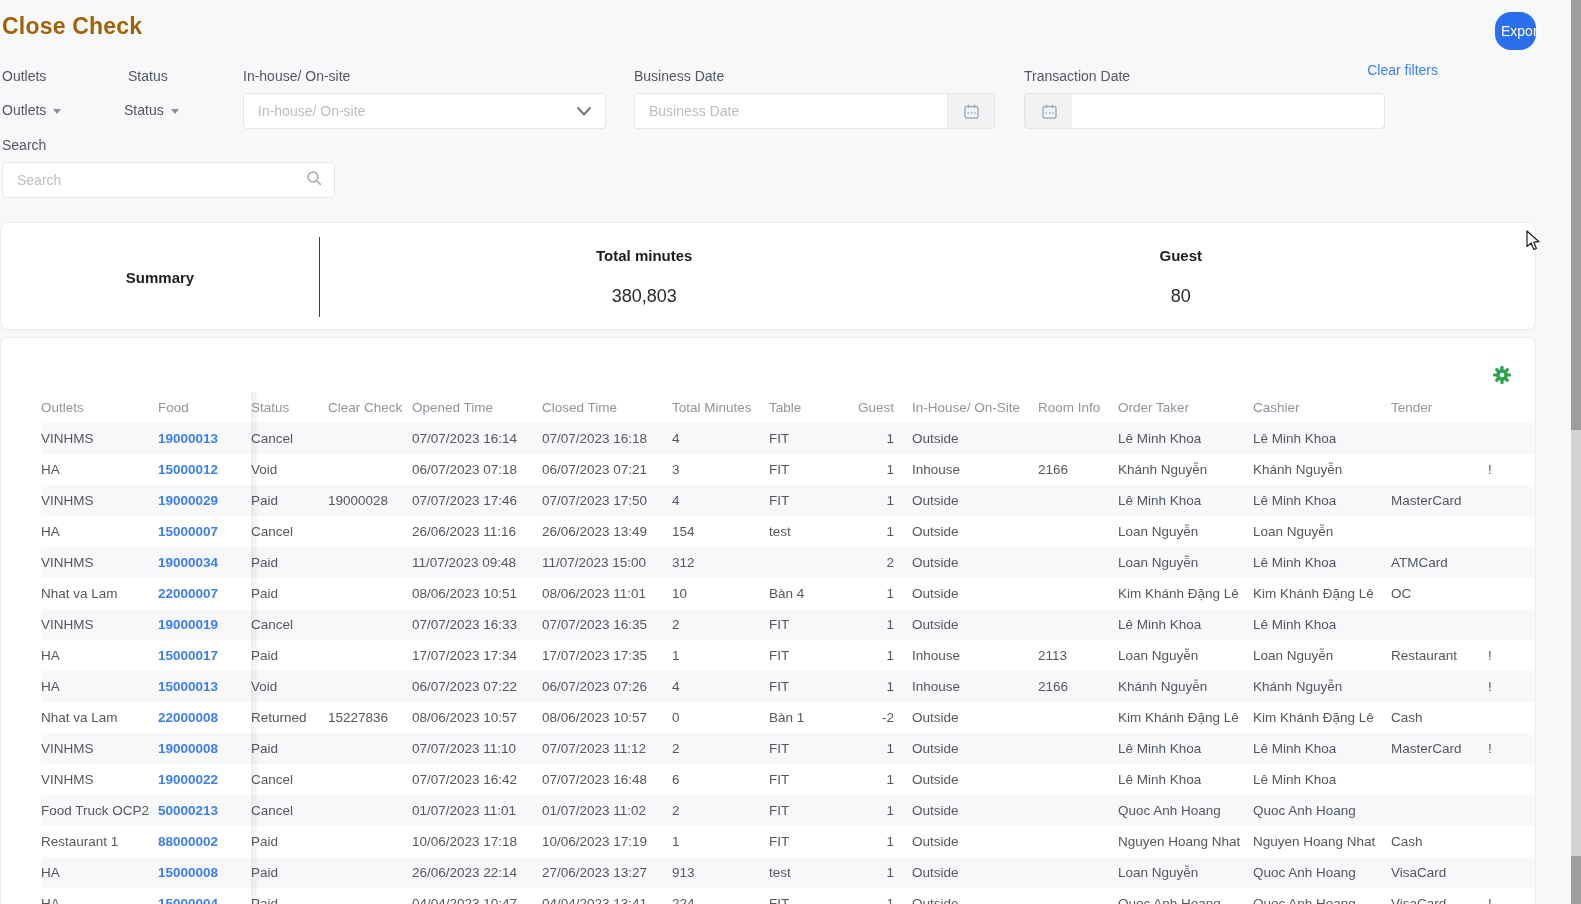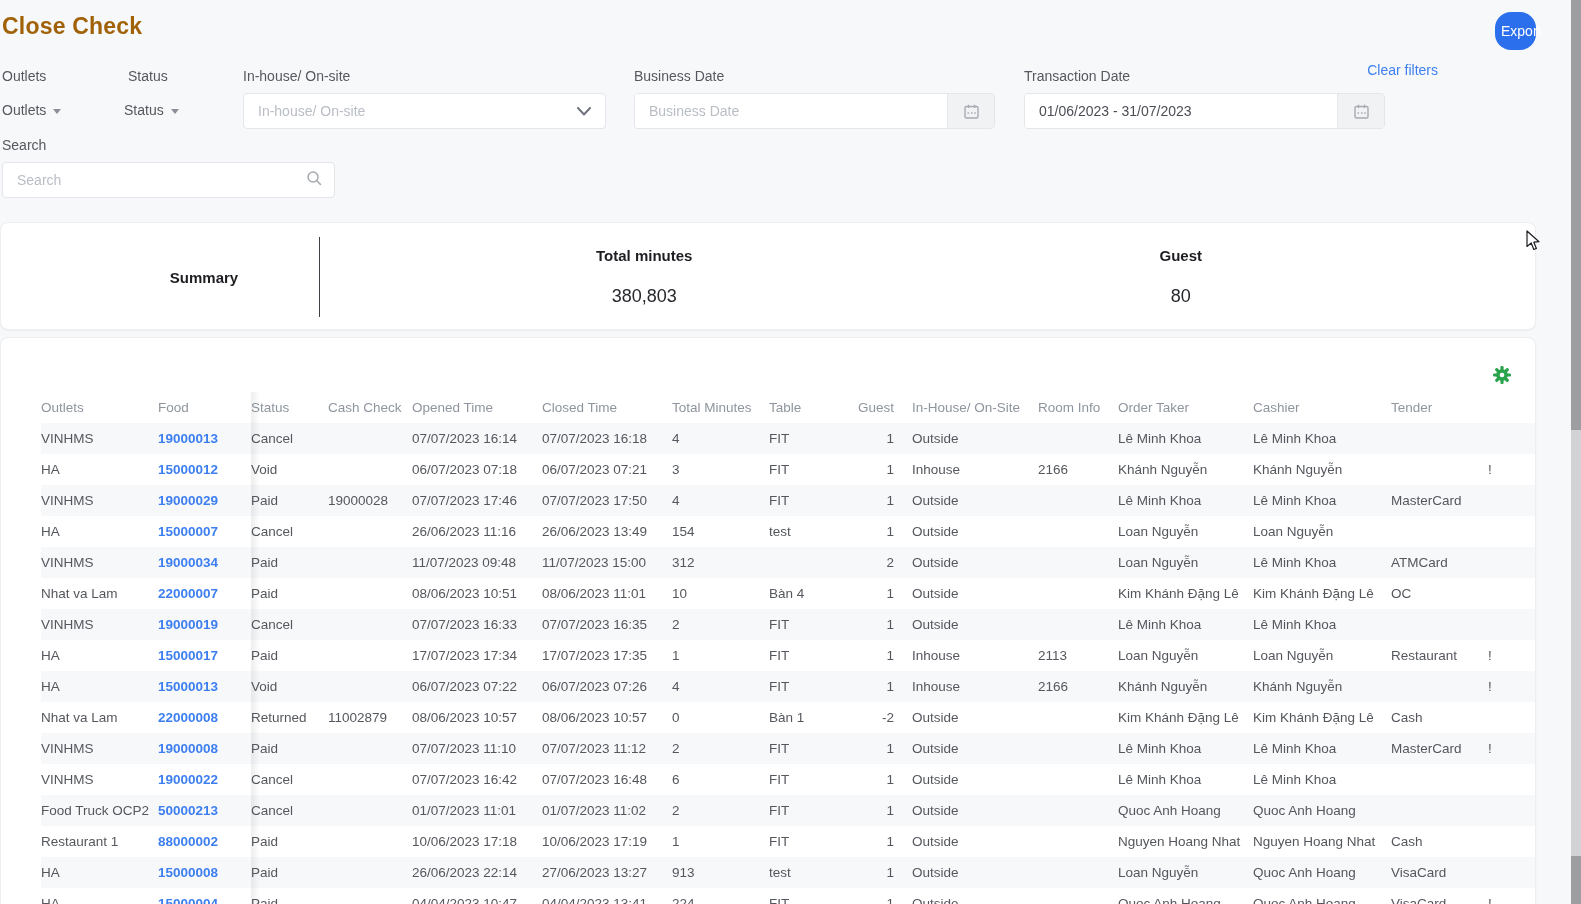--- a/index.html
+++ b/index.html
@@ -34,21 +34,21 @@
   .search-label { position:absolute; left:2px; top:137px; font-size:14px; color:#55585e; }
   .search-box { position:absolute; left:2px; top:162px; width:333px; height:36px; background:#fff;
     border:1px solid #e4e6ea; border-radius:4px; display:flex; align-items:center; justify-content:space-between; padding:0 12px; }
   .search-box input { border:none; outline:none; flex:1; font-size:14px; font-family:inherit; color:#4b4e54; background:transparent; }
   .search-box input::placeholder { color:#b9bdc4; }
 
   
   .summary-card { position:absolute; left:0; top:222px; width:1536px; height:108px; background:#fff;
     border:1px solid #eceef1; border-radius:8px; box-shadow:0 1px 2px rgba(30,35,40,.04); }
   .summary-label { position:absolute; left:0; top:0; width:318px; height:108px; display:flex; align-items:center; justify-content:center;
-    font-size:15px; font-weight:700; color:#1c1e22;margin-left:44px; }
+    font-size:15px; font-weight:700; color:#1c1e22; }
   .summary-divider { position:absolute; left:318px; top:14px; width:1px; height:80px; background:#3c3f44; }
   .summary-metrics { position:absolute; left:375px; right:86px; top:0; height:108px; display:flex; }
   .metric { flex:1; display:flex; flex-direction:column; align-items:center; justify-content:center; gap:22px; }
   .metric .m-label { font-size:15px; font-weight:700; color:#1c1e22; }
   .metric .m-value { font-size:18px; color:#26282c; }
 
   
   .table-card { position:absolute; left:0; top:337px; width:1536px; height:600px; background:#fff;
     border:1px solid #eceef1; border-radius:8px 8px 0 0; box-shadow:0 1px 2px rgba(30,35,40,.04); }
   .gear-btn { position:absolute; top:28px; right:24px; width:18px; height:18px; border:none; background:transparent; padding:0; cursor:pointer; }
@@ -110,21 +110,20 @@
           <line x1="4.5" y1="0.8" x2="4.5" y2="4" stroke="#a6abb2" stroke-width="1.4"></line>
           <line x1="10.5" y1="0.8" x2="10.5" y2="4" stroke="#a6abb2" stroke-width="1.4"></line>
           <line x1="3.5" y1="9" x2="5" y2="9" stroke="#a6abb2" stroke-width="1.4"></line>
           <line x1="7" y1="9" x2="8.5" y2="9" stroke="#a6abb2" stroke-width="1.4"></line>
           <line x1="10.2" y1="9" x2="11.7" y2="9" stroke="#a6abb2" stroke-width="1.4"></line>
         </svg>
     </div>
   </div>
 
   <div class="input-group ig-tdate">
-    <div class="ig-main value">01/06/2023 - 31/07/2023</div>
     <div class="ig-suffix">
       <svg width="15" height="15" viewBox="0 0 15 15">
           <rect x="1" y="2.5" width="13" height="11.5" rx="1.5" fill="none" stroke="#a6abb2" stroke-width="1.4"></rect>
           <line x1="4.5" y1="0.8" x2="4.5" y2="4" stroke="#a6abb2" stroke-width="1.4"></line>
           <line x1="10.5" y1="0.8" x2="10.5" y2="4" stroke="#a6abb2" stroke-width="1.4"></line>
           <line x1="3.5" y1="9" x2="5" y2="9" stroke="#a6abb2" stroke-width="1.4"></line>
           <line x1="7" y1="9" x2="8.5" y2="9" stroke="#a6abb2" stroke-width="1.4"></line>
           <line x1="10.2" y1="9" x2="11.7" y2="9" stroke="#a6abb2" stroke-width="1.4"></line>
         </svg>
     </div>
@@ -186,21 +185,21 @@
             <col style="width: 135px;">
             <col style="width: 138px;">
             <col style="width: 97px;">
             <col style="width: 49px;">
           </colgroup>
           <thead>
             <tr>
               <th>Outlets</th>
               <th>Food</th>
               <th>Status</th>
-              <th>Cash Check</th>
+              <th>Clear Check</th>
               <th>Opened Time</th>
               <th>Closed Time</th>
               <th>Total Minutes</th>
               <th>Table</th>
               <th class="right">Guest</th>
               <th>In-House/ On-Site</th>
               <th>Room Info</th>
               <th>Order Taker</th>
               <th>Cashier</th>
               <th>Tender</th>
@@ -358,21 +357,21 @@
               <td>2166</td>
               <td>Khánh Nguyễn</td>
               <td>Khánh Nguyễn</td>
               <td></td>
               <td>!</td>
             </tr>
             <tr>
               <td>Nhat va Lam</td>
               <td class="link">22000008</td>
               <td>Returned</td>
-              <td>11002879</td>
+              <td>15227836</td>
               <td>08/06/2023 10:57</td>
               <td>08/06/2023 10:57</td>
               <td>0</td>
               <td>Bàn 1</td>
               <td class="right">-2</td>
               <td>Outside</td>
               <td></td>
               <td>Kim Khánh Đặng Lê</td>
               <td>Kim Khánh Đặng Lê</td>
               <td>Cash</td>

